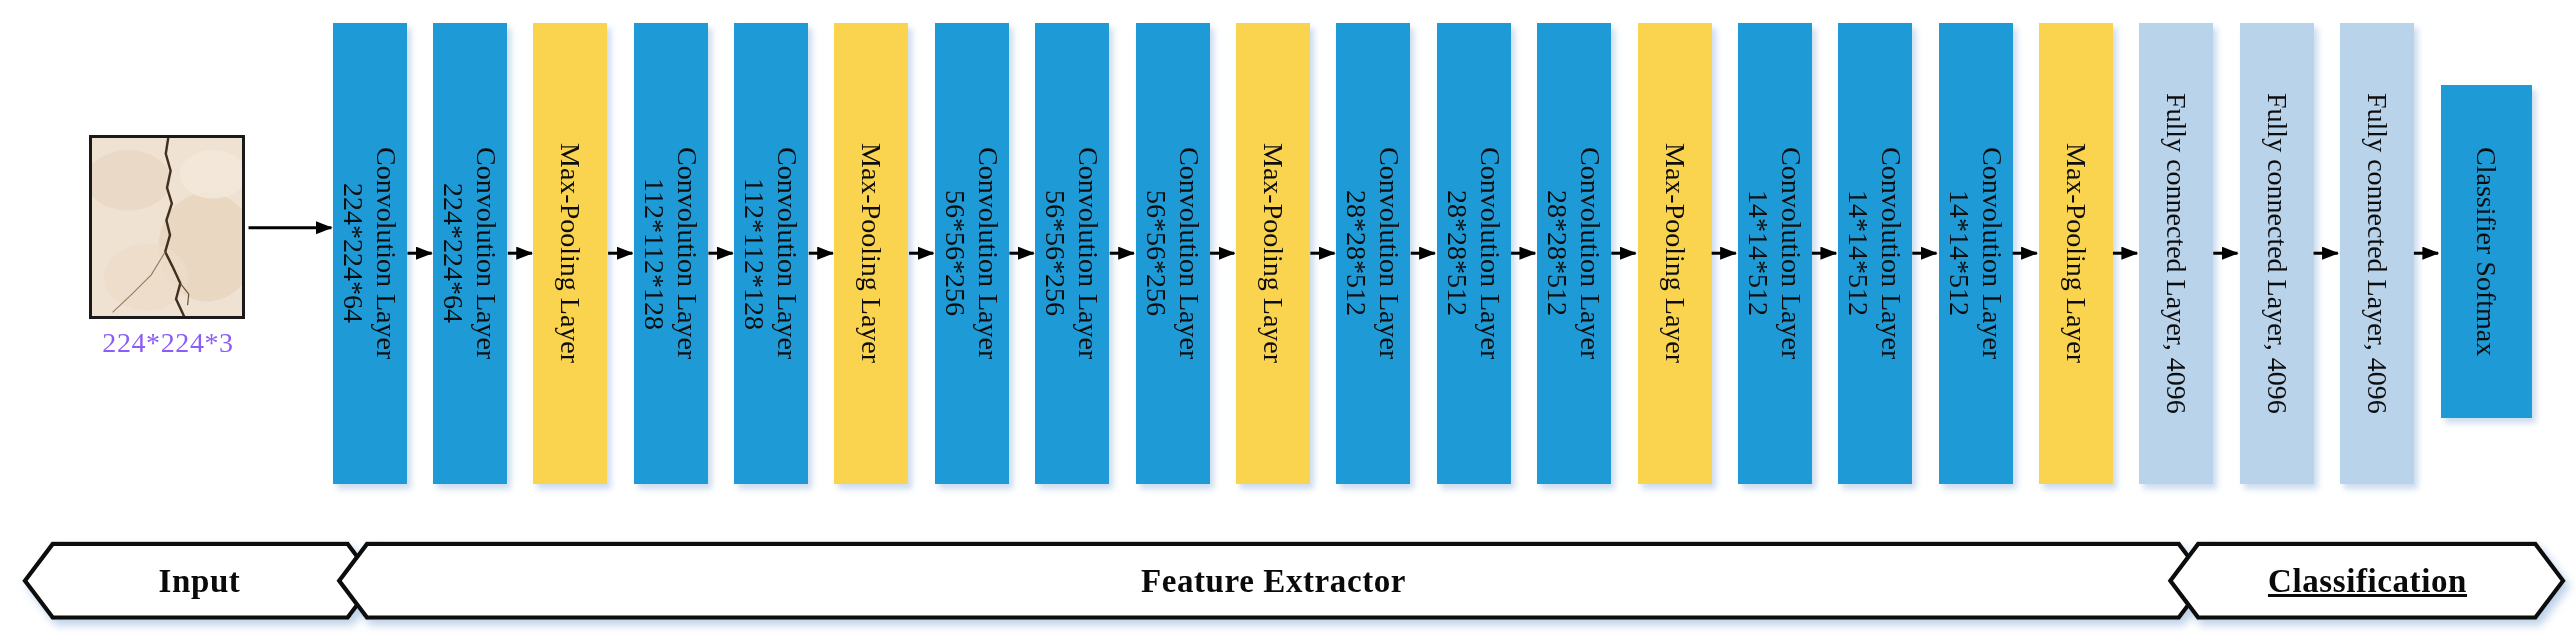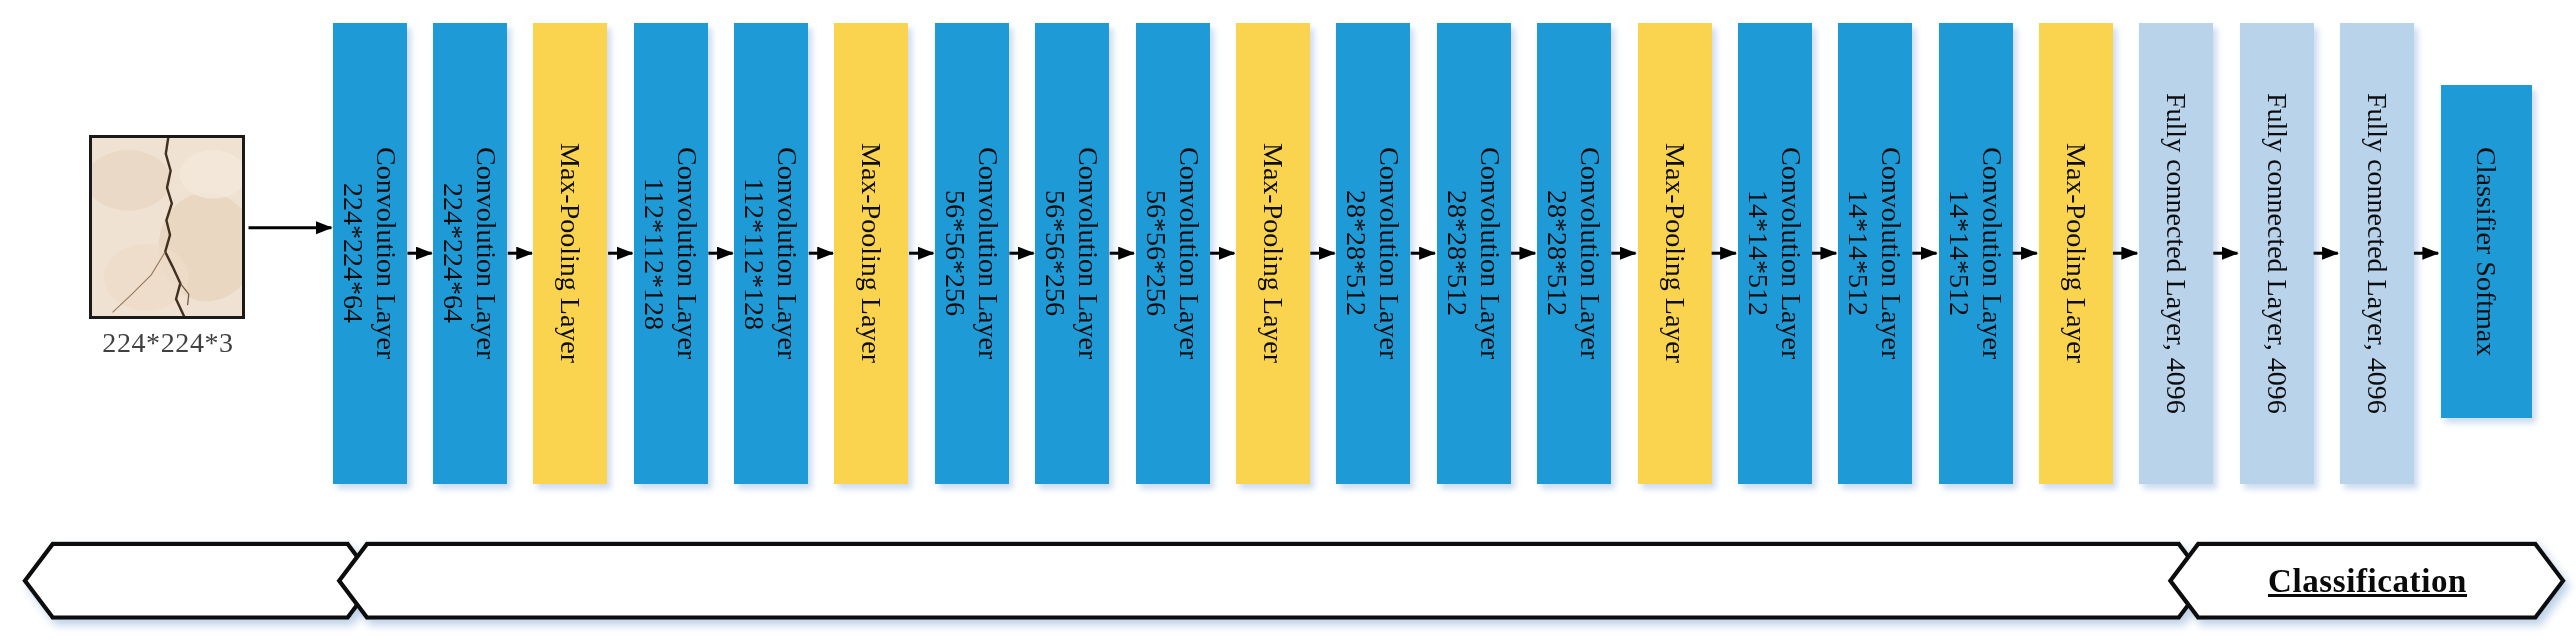--- a/index.html
+++ b/index.html
@@ -8,21 +8,21 @@
     font-family:"Liberation Serif","DejaVu Serif",serif; overflow:hidden;
   }
   
   #input-photo{
     position:absolute; left:89px; top:135px; width:156px; height:184px;
     border:3px solid #1a1a1a; box-sizing:border-box; background:#efe0d0;
   }
   #input-photo svg{display:block;width:100%;height:100%;}
   #input-caption{
     position:absolute; left:71px; top:327px; width:194px;
-    text-align:center; font-size:28px; color:#404040; letter-spacing:0.6px;
+    text-align:center; font-size:28px; color:#8b5cf6; letter-spacing:0.6px;
   }
   
   .bar{
     position:absolute; top:23px; height:461px; width:74px;
     display:flex; align-items:center; justify-content:center;
     box-shadow:3.6px 5.4px 6px rgba(178,202,230,0.65);
   }
   .bar.classifier{ top:85px; height:333px; width:91px; }
   .vtext{
     writing-mode:vertical-rl; text-orientation:mixed; text-align:center;
@@ -218,15 +218,17 @@
         <line x1="3827" y1="419" x2="3867" y2="419" stroke="#000000" stroke-width="5" marker-end="url(#ah)"></line>
         <line x1="3993" y1="419" x2="4033" y2="419" stroke="#000000" stroke-width="5" marker-end="url(#ah)"></line>
       </g>
     <g id="banner-group" filter="url(#bshadow)">
       <polygon points="40,961 86,900 574,900 620,961 574,1022 86,1022" fill="#ffffff" stroke="#0a0a0a" stroke-width="7"></polygon>
       <polygon points="560,961 606,900 3604,900 3650,961 3604,1022 606,1022" fill="#ffffff" stroke="#0a0a0a" stroke-width="7"></polygon>
       <polygon points="3590,961 3636,900 4194,900 4240,961 4194,1022 3636,1022" fill="#ffffff" stroke="#0a0a0a" stroke-width="7"></polygon>
     </g>
   </svg>
 
+  <div class="banner-label" id="banner-label-input">Input</div>
+  <div class="banner-label" id="banner-label-feature">Feature Extractor</div>
   <div class="banner-label" id="banner-label-class">Classification</div>
 </div>
 
 
 </body></html>

